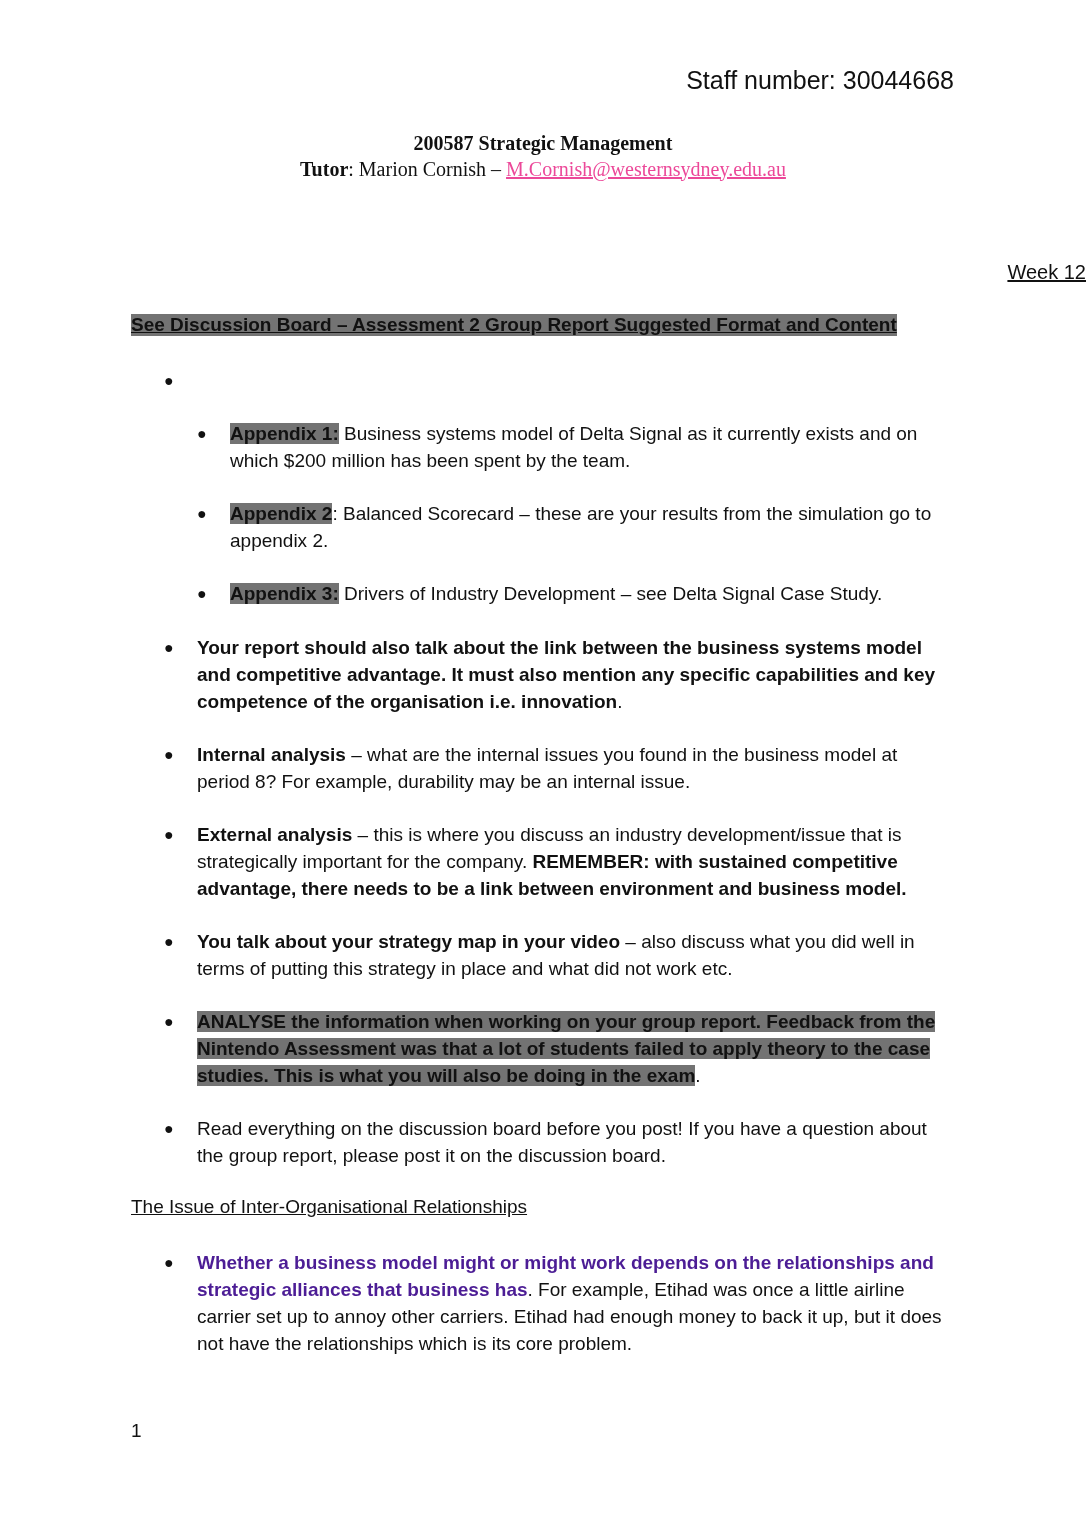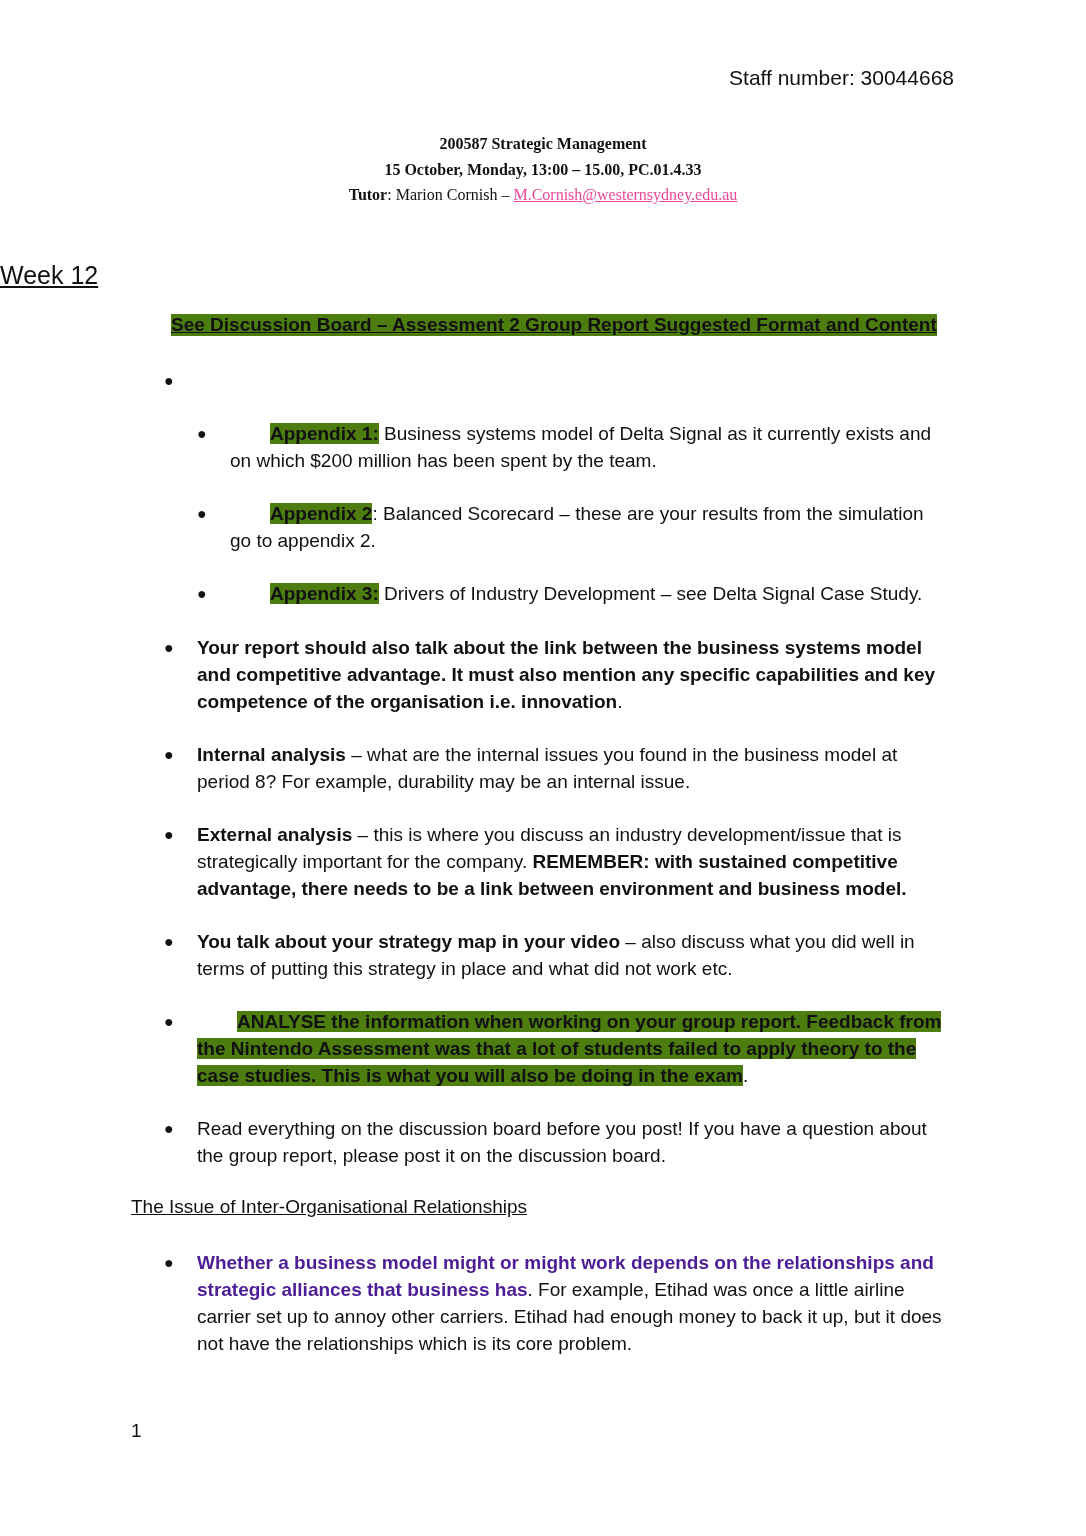--- a/index.html
+++ b/index.html
@@ -1,42 +1,41 @@
 <!DOCTYPE html>
 <html><head>
   <meta charset="utf-8">
   <style>
     html, body { margin: 0; padding: 0; background: #ffffff; }
     body { width: 1086px; height: 1536px; position: relative; overflow: hidden; color: #111; }
     .sans { font-family: "Liberation Sans", "DejaVu Sans", sans-serif; }
     .serif { font-family: "Liberation Serif", "DejaVu Serif", serif; }
-    .staff { position: absolute; top: 66px; right: 132px; font-size: 21px; }
-    .header { position: absolute; top: 131px; left: 0; width: 1086px; text-align: center; font-size: 16px; line-height: 25.5px; }
+    .staff { position: absolute; top: 66px; right: 132px; font-size: 25px; }
+    .header { position: absolute; top: 131px; left: 0; width: 1086px; text-align: center; font-size: 20px; line-height: 25.5px; }
     .header .b { font-weight: bold; }
     .header a { color: #ec4899; text-decoration: underline; }
-    .week { position: absolute; top: 261px; left: 0; width: 1086px; text-align: left; font-size: 25px; text-decoration: underline; }
-    .hl { background: #4d7c0f; margin-left: 40px; }
+    .week { position: absolute; top: 261px; left: 0; width: 1086px; text-align: right; font-size: 20px; text-decoration: underline; }
+    .hl { background: #737373; }
     .red { color: #4c1d95; }
     .section-title { position: absolute; font-size: 19px; text-decoration: underline; }
     .disc { left: 131px; top: 314px; font-weight: bold; }
     .issue { left: 131px; top: 1196px; text-align: right; }
     ul.blist { position: absolute; margin: 0; padding: 0; list-style: none; font-size: 19px; line-height: 27px; }
     ul.blist li { position: relative; padding-left: 0; }
     ul.blist li .bullet { position: absolute; left: -33px; top: 0; font-size: 16px; }
     .bold { font-weight: bold; }
     .pagenum { position: absolute; left: 131px; top: 1420px; font-size: 19px; }
   </style>
 </head>
 <body>
 
 <div class="staff sans">Staff number: 30044668</div>
 
 <div class="header serif">
   <div class="b">200587 Strategic Management</div>
-  <div class="b">15 October, Monday, 13:00 – 15.00, PC.01.4.33</div>
   <div><span class="b">Tutor</span><span>: Marion Cornish – </span><a>M.Cornish@westernsydney.edu.au</a></div>
 </div>
 
 <div class="week sans">Week 12</div>
 
 <div class="section-title disc sans hl">See Discussion Board – Assessment 2 Group Report Suggested Format and Content</div>
 
 <ul class="blist sans" style="left:197px; top:367px; width:760px;">
   <li><span class="bullet">●</span></li>
 </ul>

